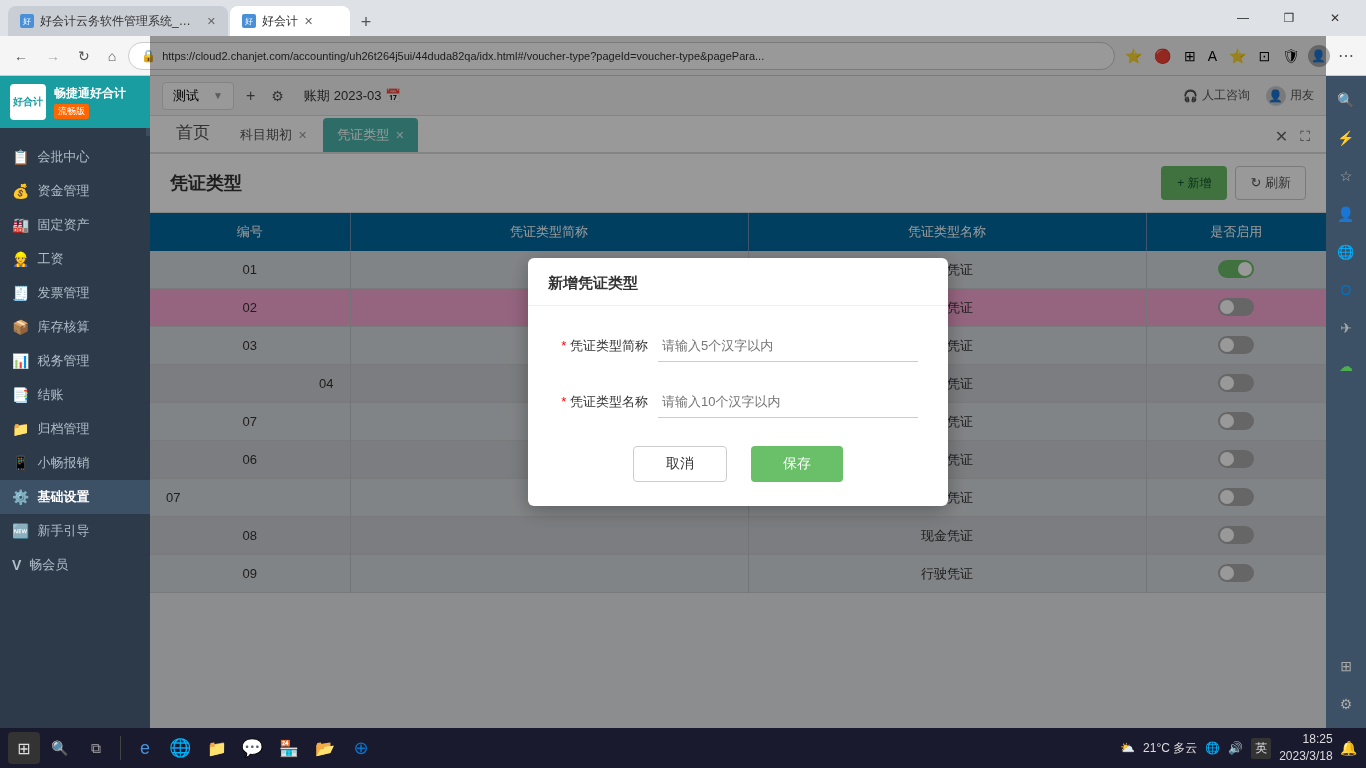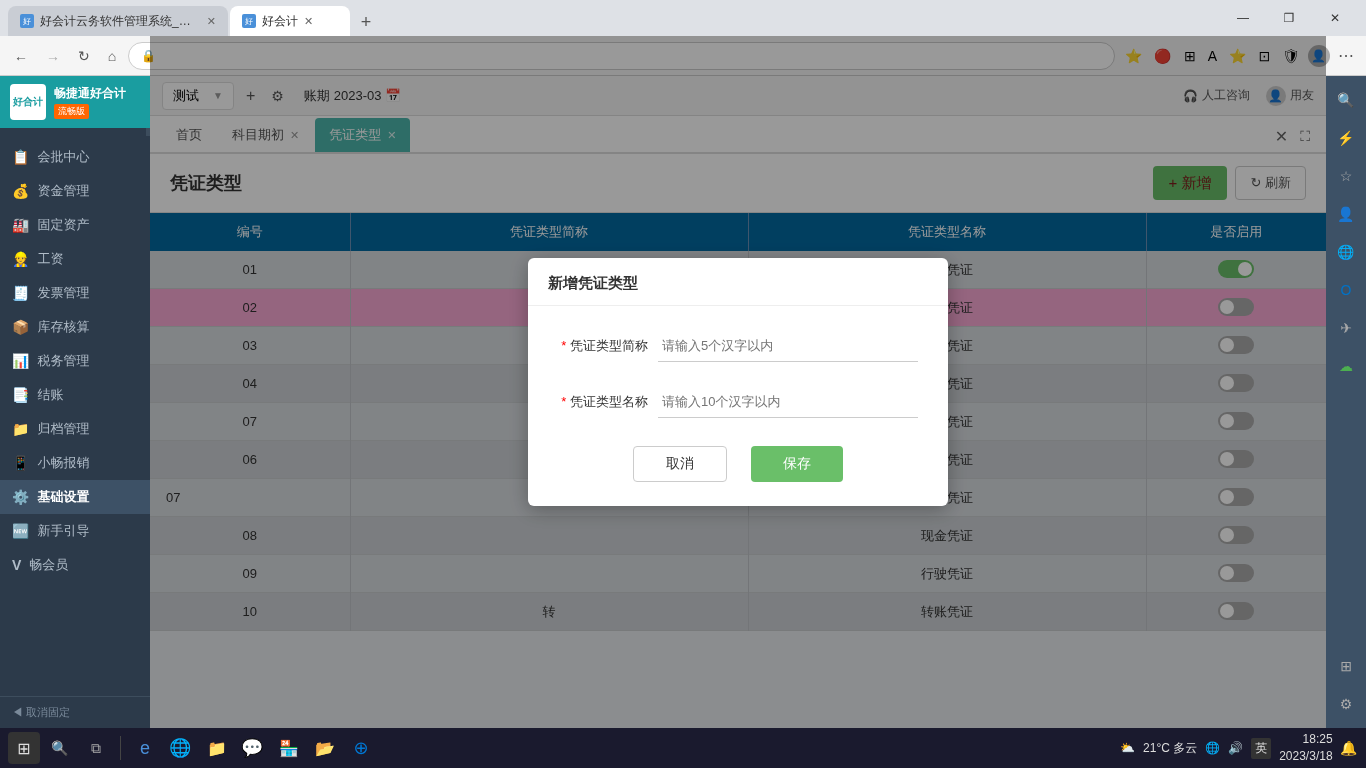--- a/index.html
+++ b/index.html
@@ -35,20 +35,21 @@
     </div>
   </div>
 
   <div style="background:#f5f5f5; height:40px; display:flex; align-items:center; padding:0 8px; gap:6px; border-bottom:1px solid #ccc;">
     <div style="font-size:14px; color:#555; padding:4px 6px; cursor:pointer;">←</div>
     <div style="font-size:14px; color:#aaa; padding:4px 6px; cursor:pointer;">→</div>
     <div style="font-size:14px; color:#555; padding:4px 6px; cursor:pointer;">↻</div>
     <div style="font-size:14px; color:#555; padding:4px 6px; cursor:pointer;">⌂</div>
     <div style="flex:1; height:28px; border:1px solid #ccc; border-radius:14px; padding:0 12px; font-size:11px; color:#333; background:#fff; display:flex; align-items:center; gap:6px;">
       <span style="color:#666; font-size:12px;">🔒</span>
+      <span style="overflow:hidden; text-overflow:ellipsis; white-space:nowrap; flex:1;">https://cloud2.chanjet.com/accounting/uh26t264j5ui/44duda82qa/idx.html#/voucher-type?pageId=voucher-type&amp;pagePara...</span>
     </div>
     <div style="display:flex; gap:4px; align-items:center;">
       <span style="font-size:14px; color:#555; padding:2px 4px; cursor:pointer;">⭐</span>
       <span style="font-size:14px; color:#c44; padding:2px 4px; cursor:pointer;">🔴</span>
       <span style="font-size:14px; padding:2px 4px; cursor:pointer;">⊞</span>
       <span style="font-size:14px; padding:2px 4px; cursor:pointer;">A</span>
       <span style="font-size:14px; padding:2px 4px; cursor:pointer;">⭐</span>
       <span style="font-size:14px; padding:2px 4px; cursor:pointer;">⊡</span>
       <span style="font-size:14px; padding:2px 4px; cursor:pointer;">🛡</span>
       <span style="width:22px; height:22px; border-radius:50%; background:#aaa; display:flex; align-items:center; justify-content:center; font-size:12px; color:white; cursor:pointer;">👤</span>
@@ -118,23 +119,20 @@
         <div style="display:flex; align-items:center; gap:8px; padding:8px 12px; cursor:pointer; color:#b0bcc8; font-size:13px;">
           <span style="font-size:14px;">🆕</span>
           <span>新手引导</span>
         </div>
         <div style="display:flex; align-items:center; gap:8px; padding:8px 12px; cursor:pointer; color:#b0bcc8; font-size:13px;">
           <span style="font-size:14px; font-weight:bold;">V</span>
           <span>畅会员</span>
         </div>
       </div>
 
-      <div style="padding:8px 12px; color:#7a8a9a; font-size:11px; cursor:pointer; border-top:1px solid #3d4d5d;">
-        <span>◀ 取消固定</span>
-      </div>
     </div>
 
     <div style="flex:1; display:flex; flex-direction:column; background:#e8ebee;">
 
       <div style="background:#f5f5f5; height:40px; display:flex; align-items:center; padding:0 12px; gap:8px; border-bottom:1px solid #ddd;">
         <div style="display:flex; align-items:center; gap:14px; background:#fff; border:1px solid #ddd; border-radius:4px; padding:4px 10px; cursor:pointer; font-size:13px;">
           <span>测试</span>
           <span style="font-size:10px; color:#999;">▼</span>
         </div>
         <div style="font-size:16px; color:#555; cursor:pointer; padding:0 4px;">+</div>
@@ -150,21 +148,21 @@
             <span>人工咨询</span>
           </div>
           <div style="display:flex; align-items:center; gap:4px; font-size:12px; color:#555; cursor:pointer;">
             <span style="width:20px; height:20px; border-radius:50%; background:#ccc; display:flex; align-items:center; justify-content:center;">👤</span>
             <span>用友</span>
           </div>
         </div>
       </div>
 
       <div style="background:#fff; height:38px; display:flex; align-items:flex-end; padding:0 12px; border-bottom:2px solid #ddd; gap:2px;">
-        <div style="padding:8px 14px; font-size:13px; cursor:pointer; color:#555; border-radius:4px 4px 0 0;">
+        <div style="padding:8px 14px; font-size:17px; cursor:pointer; color:#555; border-radius:4px 4px 0 0;">
           <span>首页</span>
         </div>
         <div style="padding:8px 14px; font-size:13px; cursor:pointer; color:#555; border-radius:4px 4px 0 0; display:flex; align-items:center; gap:6px;">
           <span>科目期初</span>
           <span style="font-size:11px; color:#999;">✕</span>
         </div>
         <div style="padding:8px 14px; font-size:13px; cursor:pointer; background:#4db6ac; color:white; border-radius:4px 4px 0 0; display:flex; align-items:center; gap:6px;">
           <span>凭证类型</span>
           <span style="font-size:11px; opacity:0.8;">✕</span>
         </div>
@@ -172,21 +170,21 @@
           <span style="font-size:16px; color:#666; cursor:pointer; padding:2px 4px;">✕</span>
           <span style="font-size:14px; color:#666; cursor:pointer; padding:2px 4px;">⛶</span>
         </div>
       </div>
 
       <div style="flex:1; overflow:hidden;">
 
         <div style="background:#fff; padding:12px 20px; display:flex; align-items:center; justify-content:space-between; border-bottom:1px solid #e0e0e0;">
           <h1 style="font-size:18px; font-weight:600; color:#333;">凭证类型</h1>
           <div style="display:flex; gap:8px;">
-            <button style="background:#6abf69; color:#7f1d1d; border:none; padding:7px 16px; border-radius:4px; font-size:15px; cursor:pointer;">+ 新增</button>
+            <button style="background:#6abf69; color:#14532d; border:none; padding:7px 16px; border-radius:4px; font-size:12px; cursor:pointer;">+ 新增</button>
             <button style="background:transparent; color:#555; border:1px solid #ccc; padding:7px 14px; border-radius:4px; font-size:13px; cursor:pointer;">↻ <span>刷新</span></button>
           </div>
         </div>
 
         <div>
           <table style="width:100%; border-collapse:collapse;">
             <thead>
               <tr style="background:#0369a1; color:white;">
                 <th style="padding:10px 16px; text-align:center; font-size:13px; font-weight:normal; border-right:1px solid #6a8fb6; width:200px;">编号</th>
                 <th style="padding:10px 16px; text-align:center; font-size:13px; font-weight:normal; border-right:1px solid #6a8fb6;">凭证类型简称</th>
@@ -213,21 +211,21 @@
                 </tr>
                 <tr style="background: rgb(216, 220, 224); border-bottom: 1px solid rgb(200, 204, 206);">
                   <td style="padding: 9px 16px; text-align: center; font-size: 13px; color: rgb(51, 51, 51); border-right: 1px solid rgb(192, 196, 200);">03</td>
                   <td style="padding: 9px 16px; text-align: center; font-size: 13px; color: rgb(51, 51, 51); border-right: 1px solid rgb(192, 196, 200);"></td>
                   <td style="padding: 9px 16px; text-align: center; font-size: 13px; color: rgb(51, 51, 51); border-right: 1px solid rgb(192, 196, 200);">付款凭证</td>
                   <td style="padding: 9px 16px; text-align: center; font-size: 13px; color: rgb(51, 51, 51);"><div style="width: 36px; height: 18px; border-radius: 9px; display: inline-flex; align-items: center; padding: 2px; cursor: pointer; background: rgb(170, 170, 170); justify-content: flex-start;">
                       <div style="width: 14px; height: 14px; border-radius: 50%; background: white;"></div>
                     </div></td>
                 </tr>
                 <tr style="background: rgb(205, 209, 213); border-bottom: 1px solid rgb(200, 204, 206);">
-                  <td style="padding: 9px 16px; text-align: center; font-size: 13px; color: rgb(51, 51, 51); border-right: 1px solid rgb(192, 196, 200);">04</td>
+                  <td style="padding: 9px 16px; text-align: right; font-size: 13px; color: rgb(51, 51, 51); border-right: 1px solid rgb(192, 196, 200);">04</td>
                   <td style="padding: 9px 16px; text-align: center; font-size: 13px; color: rgb(51, 51, 51); border-right: 1px solid rgb(192, 196, 200);"></td>
                   <td style="padding: 9px 16px; text-align: center; font-size: 13px; color: rgb(51, 51, 51); border-right: 1px solid rgb(192, 196, 200);">收款凭证</td>
                   <td style="padding: 9px 16px; text-align: center; font-size: 13px; color: rgb(51, 51, 51);"><div style="width: 36px; height: 18px; border-radius: 9px; display: inline-flex; align-items: center; padding: 2px; cursor: pointer; background: rgb(170, 170, 170); justify-content: flex-start;">
                       <div style="width: 14px; height: 14px; border-radius: 50%; background: white;"></div>
                     </div></td>
                 </tr>
                 <tr style="background: rgb(216, 220, 224); border-bottom: 1px solid rgb(200, 204, 206);">
                   <td style="padding: 9px 16px; text-align: center; font-size: 13px; color: rgb(51, 51, 51); border-right: 1px solid rgb(192, 196, 200);">07</td>
                   <td style="padding: 9px 16px; text-align: center; font-size: 13px; color: rgb(51, 51, 51); border-right: 1px solid rgb(192, 196, 200);"></td>
                   <td style="padding: 9px 16px; text-align: center; font-size: 13px; color: rgb(51, 51, 51); border-right: 1px solid rgb(192, 196, 200);">付款凭证</td>
@@ -256,28 +254,20 @@
                   <td style="padding: 9px 16px; text-align: center; font-size: 13px; color: rgb(51, 51, 51); border-right: 1px solid rgb(192, 196, 200);"></td>
                   <td style="padding: 9px 16px; text-align: center; font-size: 13px; color: rgb(51, 51, 51); border-right: 1px solid rgb(192, 196, 200);">现金凭证</td>
                   <td style="padding: 9px 16px; text-align: center; font-size: 13px; color: rgb(51, 51, 51);"><div style="width: 36px; height: 18px; border-radius: 9px; display: inline-flex; align-items: center; padding: 2px; cursor: pointer; background: rgb(170, 170, 170); justify-content: flex-start;">
                       <div style="width: 14px; height: 14px; border-radius: 50%; background: white;"></div>
                     </div></td>
                 </tr>
                 <tr style="background: rgb(216, 220, 224); border-bottom: 1px solid rgb(200, 204, 206);">
                   <td style="padding: 9px 16px; text-align: center; font-size: 13px; color: rgb(51, 51, 51); border-right: 1px solid rgb(192, 196, 200);">09</td>
                   <td style="padding: 9px 16px; text-align: center; font-size: 13px; color: rgb(51, 51, 51); border-right: 1px solid rgb(192, 196, 200);"></td>
                   <td style="padding: 9px 16px; text-align: center; font-size: 13px; color: rgb(51, 51, 51); border-right: 1px solid rgb(192, 196, 200);">行驶凭证</td>
-                  <td style="padding: 9px 16px; text-align: center; font-size: 13px; color: rgb(51, 51, 51);"><div style="width: 36px; height: 18px; border-radius: 9px; display: inline-flex; align-items: center; padding: 2px; cursor: pointer; background: rgb(170, 170, 170); justify-content: flex-start;">
-                      <div style="width: 14px; height: 14px; border-radius: 50%; background: white;"></div>
-                    </div></td>
-                </tr>
-                <tr style="background: rgb(205, 209, 213); border-bottom: 1px solid rgb(200, 204, 206);">
-                  <td style="padding: 9px 16px; text-align: center; font-size: 13px; color: rgb(51, 51, 51); border-right: 1px solid rgb(192, 196, 200);">10</td>
-                  <td style="padding: 9px 16px; text-align: center; font-size: 13px; color: rgb(51, 51, 51); border-right: 1px solid rgb(192, 196, 200);">转</td>
-                  <td style="padding: 9px 16px; text-align: center; font-size: 13px; color: rgb(51, 51, 51); border-right: 1px solid rgb(192, 196, 200);">转账凭证</td>
                   <td style="padding: 9px 16px; text-align: center; font-size: 13px; color: rgb(51, 51, 51);"><div style="width: 36px; height: 18px; border-radius: 9px; display: inline-flex; align-items: center; padding: 2px; cursor: pointer; background: rgb(170, 170, 170); justify-content: flex-start;">
                       <div style="width: 14px; height: 14px; border-radius: 50%; background: white;"></div>
                     </div></td>
                 </tr>
               </tbody>
           </table>
         </div>
       </div>
     </div>
 

